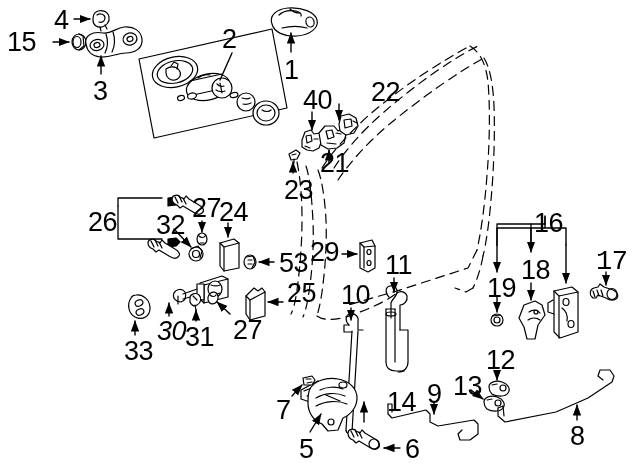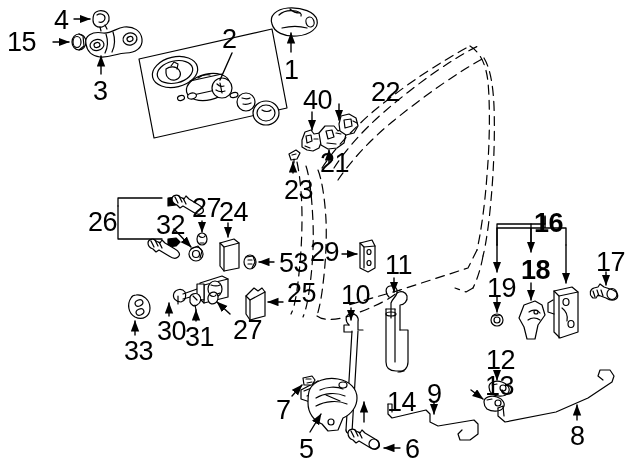--- a/index.html
+++ b/index.html
@@ -412,30 +412,30 @@
   <div class="callout" style="left:284px;top:177px;">23</div>
   <div class="callout" style="left:88px;top:209px;">26</div>
   <div class="callout" style="left:156px;top:212px;">32</div>
   <div class="callout" style="left:192px;top:195px;">27</div>
   <div class="callout" style="left:219px;top:199px;">24</div>
   <div class="callout" style="left:279px;top:250px;">53</div>
   <div class="callout" style="left:310px;top:239px;">29</div>
   <div class="callout" style="left:385px;top:252px;">11</div>
   <div class="callout" style="left:287px;top:280px;">25</div>
   <div class="callout" style="left:341px;top:282px;">10</div>
-  <div class="callout" style="left:157px;top:318px;">30</div>
+  <div class="callout" style="left:157px;top:318px;font-style:italic;">30</div>
   <div class="callout" style="left:124px;top:338px;">33</div>
   <div class="callout" style="left:185px;top:324px;">31</div>
   <div class="callout" style="left:233px;top:317px;">27</div>
-  <div class="callout" style="left:534px;top:210px;font-weight:bold;">16</div>
-  <div class="callout" style="left:521px;top:257px;font-weight:bold;">18</div>
+  <div class="callout" style="left:534px;top:210px;">16</div>
+  <div class="callout" style="left:521px;top:257px;">18</div>
   <div class="callout" style="left:487px;top:275px;text-align:center;">19</div>
-  <div class="callout" style="left:596px;top:249px;">17</div>
+  <div class="callout" style="left:596px;top:249px;font-family:Liberation Mono, monospace;">17</div>
   <div class="callout" style="left:486px;top:347px;">12</div>
-  <div class="callout" style="left:453px;top:373px;margin-left:32px;">13</div>
+  <div class="callout" style="left:453px;top:373px;">13</div>
   <div class="callout" style="left:427px;top:381px;">9</div>
   <div class="callout" style="left:570px;top:423px;">8</div>
   <div class="callout" style="left:353px;top:389px;margin-left:34px;">14</div>
   <div class="callout" style="left:276px;top:397px;">7</div>
   <div class="callout" style="left:299px;top:436px;">5</div>
   <div class="callout" style="left:405px;top:436px;">6</div>
 
 </div>
 
 </body></html>

